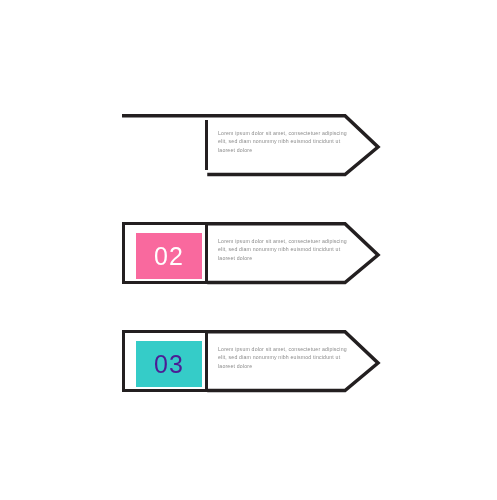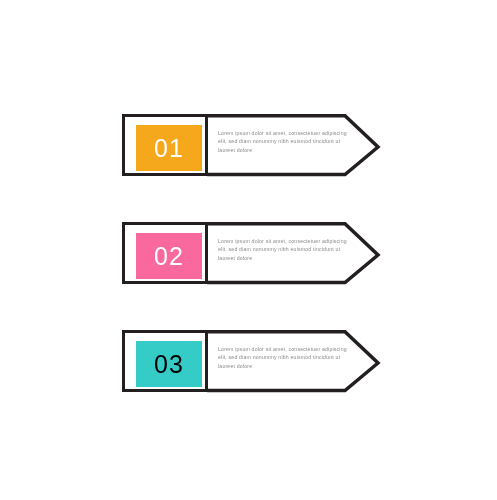--- a/index.html
+++ b/index.html
@@ -105,25 +105,20 @@
 <body style="background: rgb(255, 255, 255);">
 
 <div id="canvas">
 
   <div class="step-row" id="row-1">
     <svg class="step-outline" viewBox="0 0 258 66">
 
       <polyline points="1.75,1.75 223,1.75 256,33 223,60.5 87,60.5" fill="none" stroke="#231f20" stroke-width="3.5" stroke-linecap="square" stroke-linejoin="miter"></polyline>
     </svg>
 
-    <div class="number-frame" style="border-color: rgb(35, 31, 32);">
-      <div class="number-chip" style="background:#f5a81c">
-        <span class="num" style="color: rgb(255, 255, 255);">01</span>
-      </div>
-    </div>
 
     <div class="divider-bar" style="background: rgb(35, 31, 32);"></div>
 
     <div class="step-body" style="color: rgb(139, 139, 139);">Lorem ipsum dolor sit amet, consectetuer adipiscing elit, sed diam nonummy nibh euismod tincidunt ut laoreet dolore</div>
   </div>
 
   <div class="step-row" id="row-2">
     <svg class="step-outline" viewBox="0 0 258 66">
       <polyline points="1.75,1.75 223,1.75 256,33 223,60.5 87,60.5" fill="none" stroke="#231f20" stroke-width="3.5" stroke-linecap="square" stroke-linejoin="miter"></polyline>
     </svg>
@@ -139,21 +134,21 @@
     <div class="step-body" style="color: rgb(139, 139, 139);">Lorem ipsum dolor sit amet, consectetuer adipiscing elit, sed diam nonummy nibh euismod tincidunt ut laoreet dolore</div>
   </div>
 
   <div class="step-row" id="row-3">
     <svg class="step-outline" viewBox="0 0 258 66">
       <polyline points="1.75,1.75 223,1.75 256,33 223,60.5 87,60.5" fill="none" stroke="#231f20" stroke-width="3.5" stroke-linecap="square" stroke-linejoin="miter"></polyline>
     </svg>
 
     <div class="number-frame" style="border-color: rgb(35, 31, 32);">
       <div class="number-chip" style="background:#35ccc8">
-        <span class="num" style="color: #000000;">03</span>
+        <span class="num" style="color: #4c1d95;">03</span>
       </div>
     </div>
 
     <div class="divider-bar" style="background: rgb(35, 31, 32);"></div>
 
     <div class="step-body" style="color: rgb(139, 139, 139);">Lorem ipsum dolor sit amet, consectetuer adipiscing elit, sed diam nonummy nibh euismod tincidunt ut laoreet dolore</div>
   </div>
 
 </div>
 

